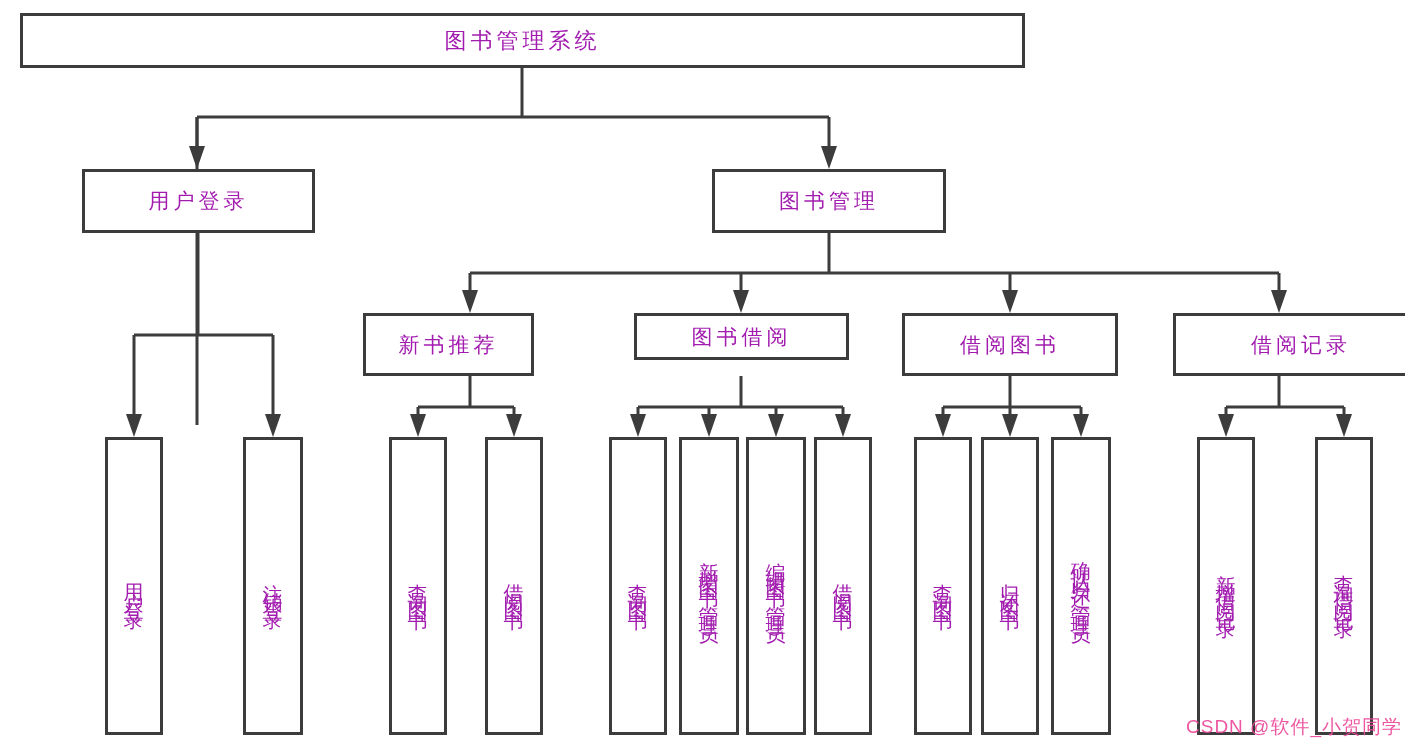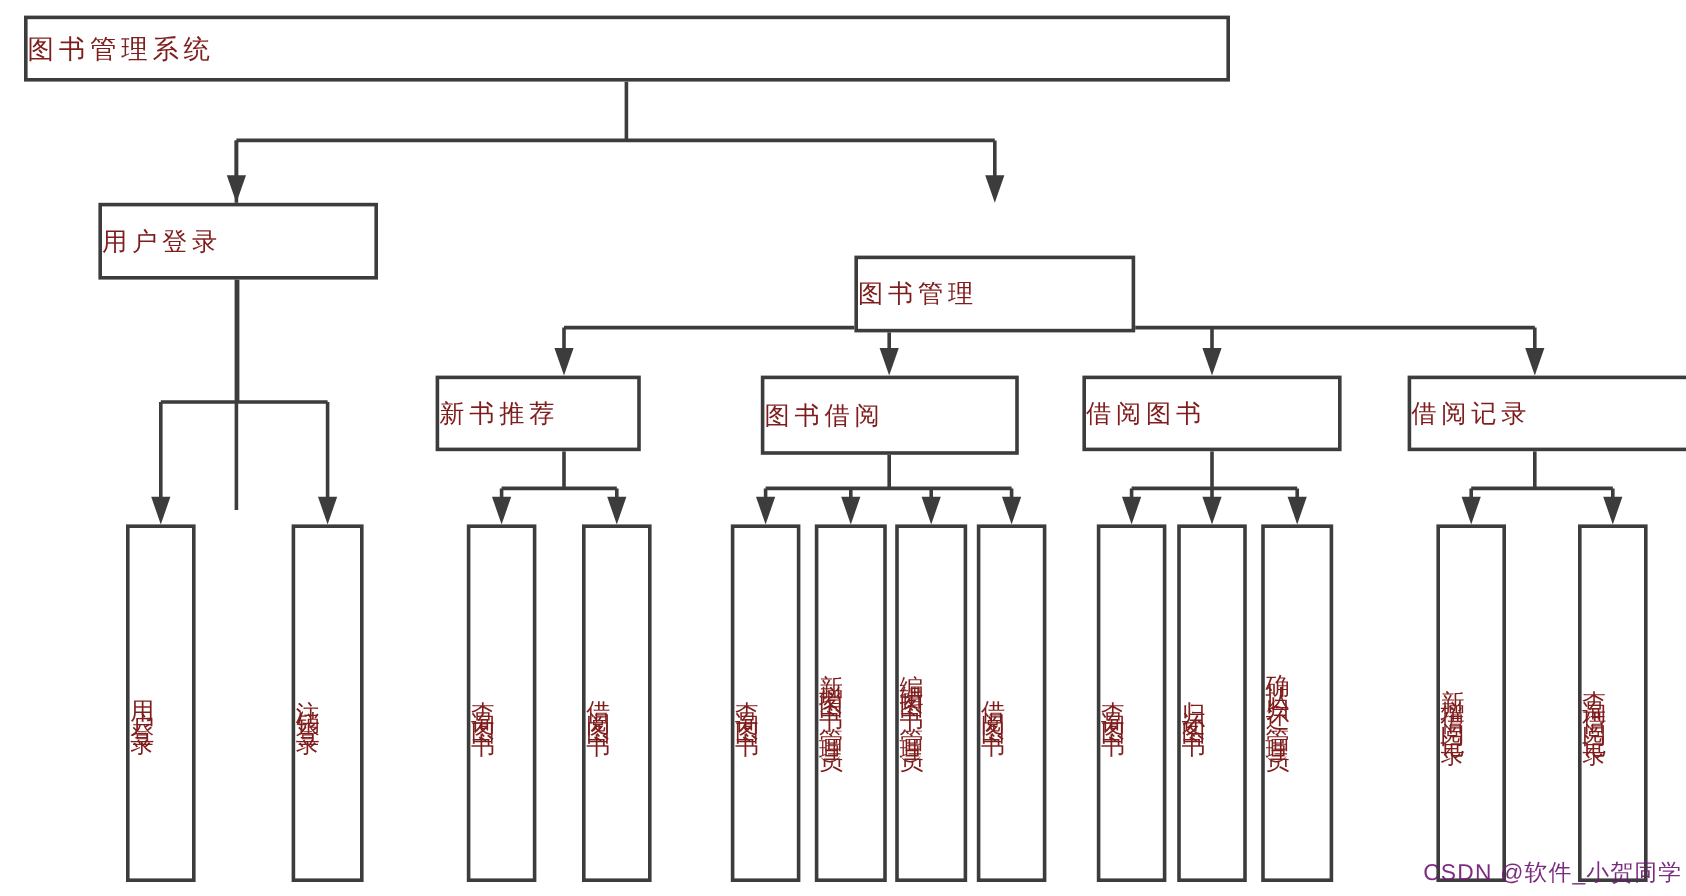--- a/index.html
+++ b/index.html
@@ -17,21 +17,22 @@
     width: 1405px; height: 747px;
     pointer-events: none;
   }
   .node {
     position: absolute;
     box-sizing: border-box;
     background: #ffffff;
     border: 3px solid #3c3c3c;
     display: flex;
     align-items: center;
-    color: #7f1d1d;
+    justify-content: center;
+    color: #a21caf;
     font-size: 21px;
     letter-spacing: 4px;
     white-space: nowrap;
   }
   .node.root { font-size: 22px; }
   .node.leaf {
     border-width: 3px;
   }
   .node.leaf .vtext {
     writing-mode: vertical-rl;
@@ -40,21 +41,21 @@
     letter-spacing: 9px;
     line-height: 1;
     white-space: nowrap;
   }
   .watermark {
     position: absolute;
     left: 1186px;
     top: 714px;
     font-size: 19px;
     letter-spacing: 1px;
-    color: #701a75;
+    color: #ec4899;
     opacity: 0.92;
     z-index: 10;
     white-space: nowrap;
   }
 </style>
 </head>
 <body>
 
 <div class="canvas">
 
@@ -97,28 +98,28 @@
     </g>
   </svg>
 
   <div class="node root" style="left:20px; top:13px; width:1005px; height:55px;">
     <span>图书管理系统</span>
   </div>
 
   <div class="node" style="left:82px; top:169px; width:233px; height:64px;">
     <span>用户登录</span>
   </div>
-  <div class="node" style="left:712px; top:169px; width:234px; height:64px;margin-top:44px;">
+  <div class="node" style="left:712px; top:169px; width:234px; height:64px;">
     <span>图书管理</span>
   </div>
 
   <div class="node" style="left:363px; top:313px; width:171px; height:63px;">
     <span>新书推荐</span>
   </div>
-  <div class="node" style="left:634px; top:313px; width:215px; height:66px;">
+  <div class="node" style="left:634px; top:313px; width:215px; height:47px;">
     <span>图书借阅</span>
   </div>
   <div class="node" style="left:902px; top:313px; width:216px; height:63px;">
     <span>借阅图书</span>
   </div>
   <div class="node" style="left:1173px; top:313px; width:256px; height:63px;">
     <span>借阅记录</span>
   </div>
 
   <div class="node leaf" style="left:105px; top:437px; width:58px; height:298px;">

